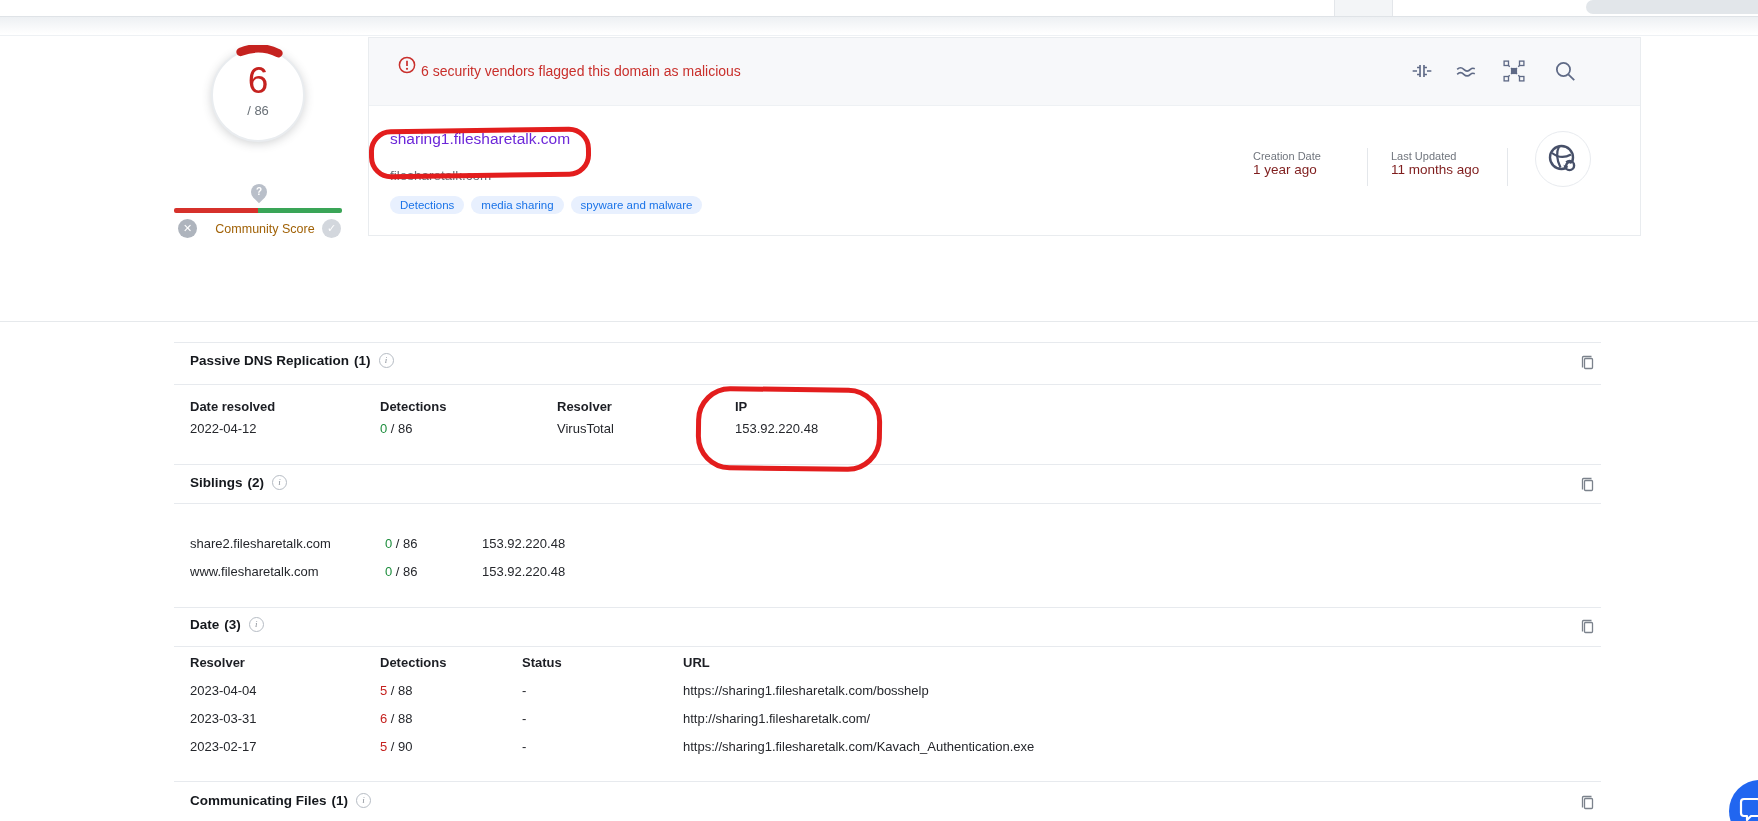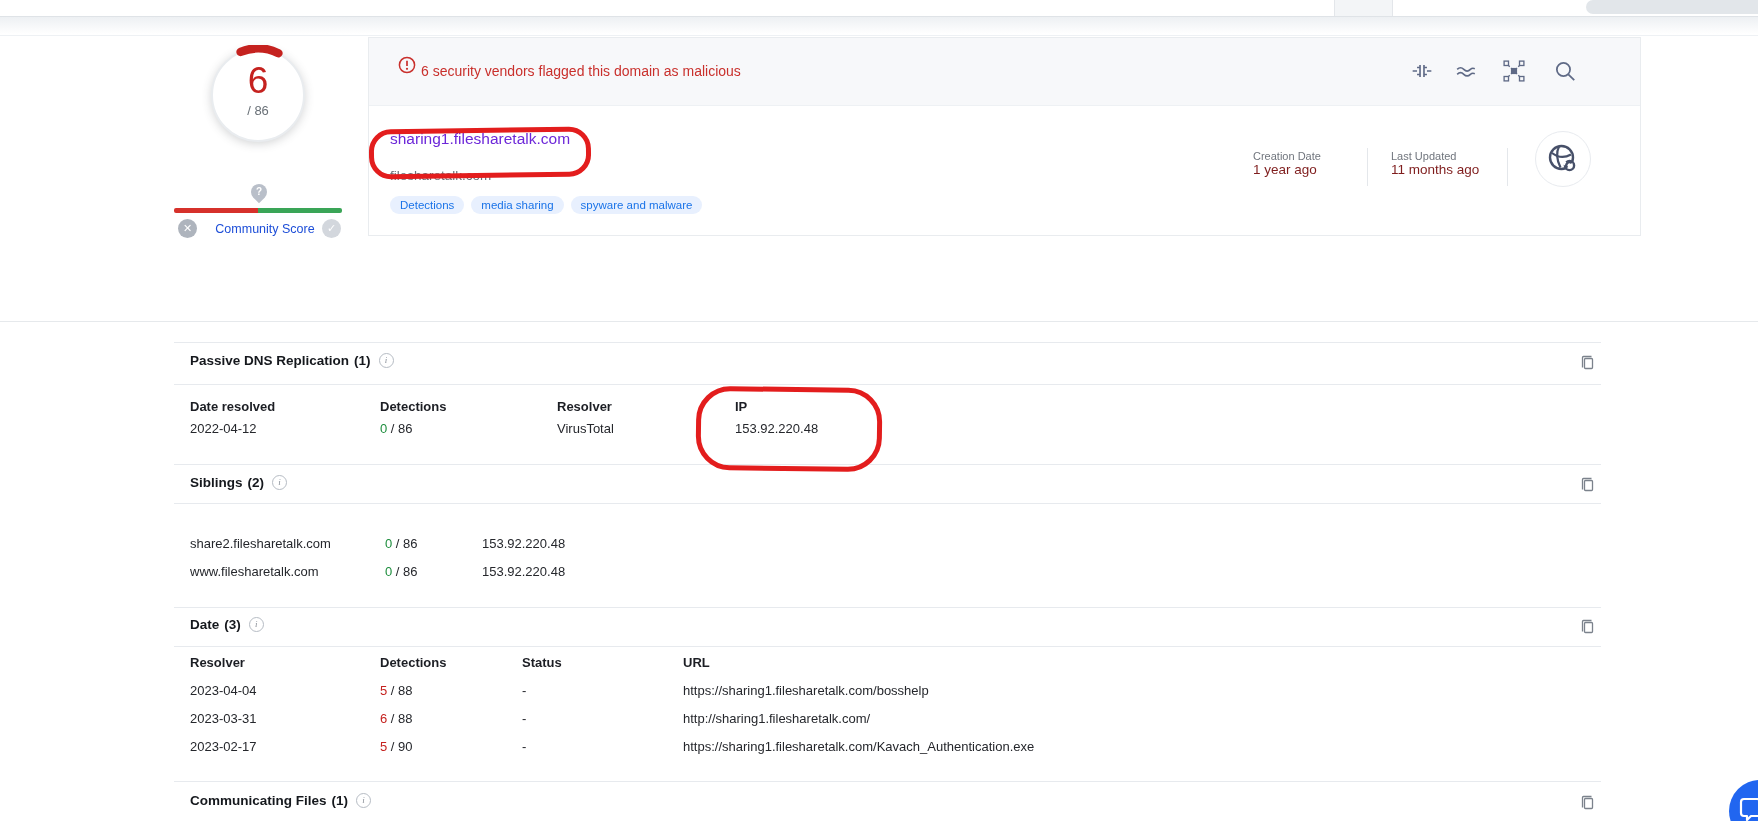--- a/index.html
+++ b/index.html
@@ -24,21 +24,21 @@
   .gauge-arc{position:absolute;left:208px;top:45px;}
   .score-num{position:absolute;left:211px;top:60px;width:94px;text-align:center;font-size:37px;font-weight:500;color:var(--score-red);}
   .score-total{position:absolute;left:211px;top:103px;width:94px;text-align:center;font-size:13px;color:#697077;}
   .pin{position:absolute;left:251px;top:184px;width:16px;height:16px;background:#b9bfc9;border-radius:50% 50% 50% 0;transform:rotate(-45deg);}
   .pin span{display:block;width:16px;height:16px;transform:rotate(45deg);color:#fff;font-size:10px;font-weight:bold;text-align:center;line-height:16px;}
   .vote-bar{position:absolute;left:174px;top:208px;width:168px;height:5px;border-radius:2px;overflow:hidden;display:flex;}
   .vote-bar .r{width:84px;background:#d6312b;} .vote-bar .g{width:84px;background:#3aa557;}
   .circle-btn{position:absolute;width:19px;height:19px;border-radius:50%;color:#fff;font-size:11px;line-height:19px;text-align:center;}
   .x-btn{left:178px;top:219px;background:#aeb4bd;}
   .ck-btn{left:322px;top:219px;background:#d3d7dd;}
-  .cs-label{position:absolute;left:207px;top:222px;width:116px;text-align:center;font-size:12.5px;color:#1d4ed8;}
+  .cs-label{position:absolute;left:207px;top:222px;width:116px;text-align:center;font-size:12.5px;color:#a16207;}
 
   
   .card{position:absolute;left:368px;top:37px;width:1273px;height:199px;border:1px solid #e9ecef;box-sizing:border-box;background:#fff;}
   .banner{position:absolute;left:0;top:0;width:100%;height:68px;background:var(--banner-bg);border-bottom:1px solid #eef1f4;box-sizing:border-box;}
   .warn-ic{position:absolute;left:29px;top:18px;}
   .banner-text{position:absolute;left:52px;top:25px;font-size:14px;font-weight:normal;color:var(--red);}
   .tool-ic{position:absolute;top:22px;width:22px;height:22px;cursor:pointer;}
   .domain-title{position:absolute;left:21px;top:92px;font-size:15.5px;font-weight:400;color:#6d28d9;}
   .parent-domain{position:absolute;left:21px;top:130px;font-size:13.5px;color:#6b7077;}
   .tags{position:absolute;left:21px;top:158px;display:flex;gap:7px;}

